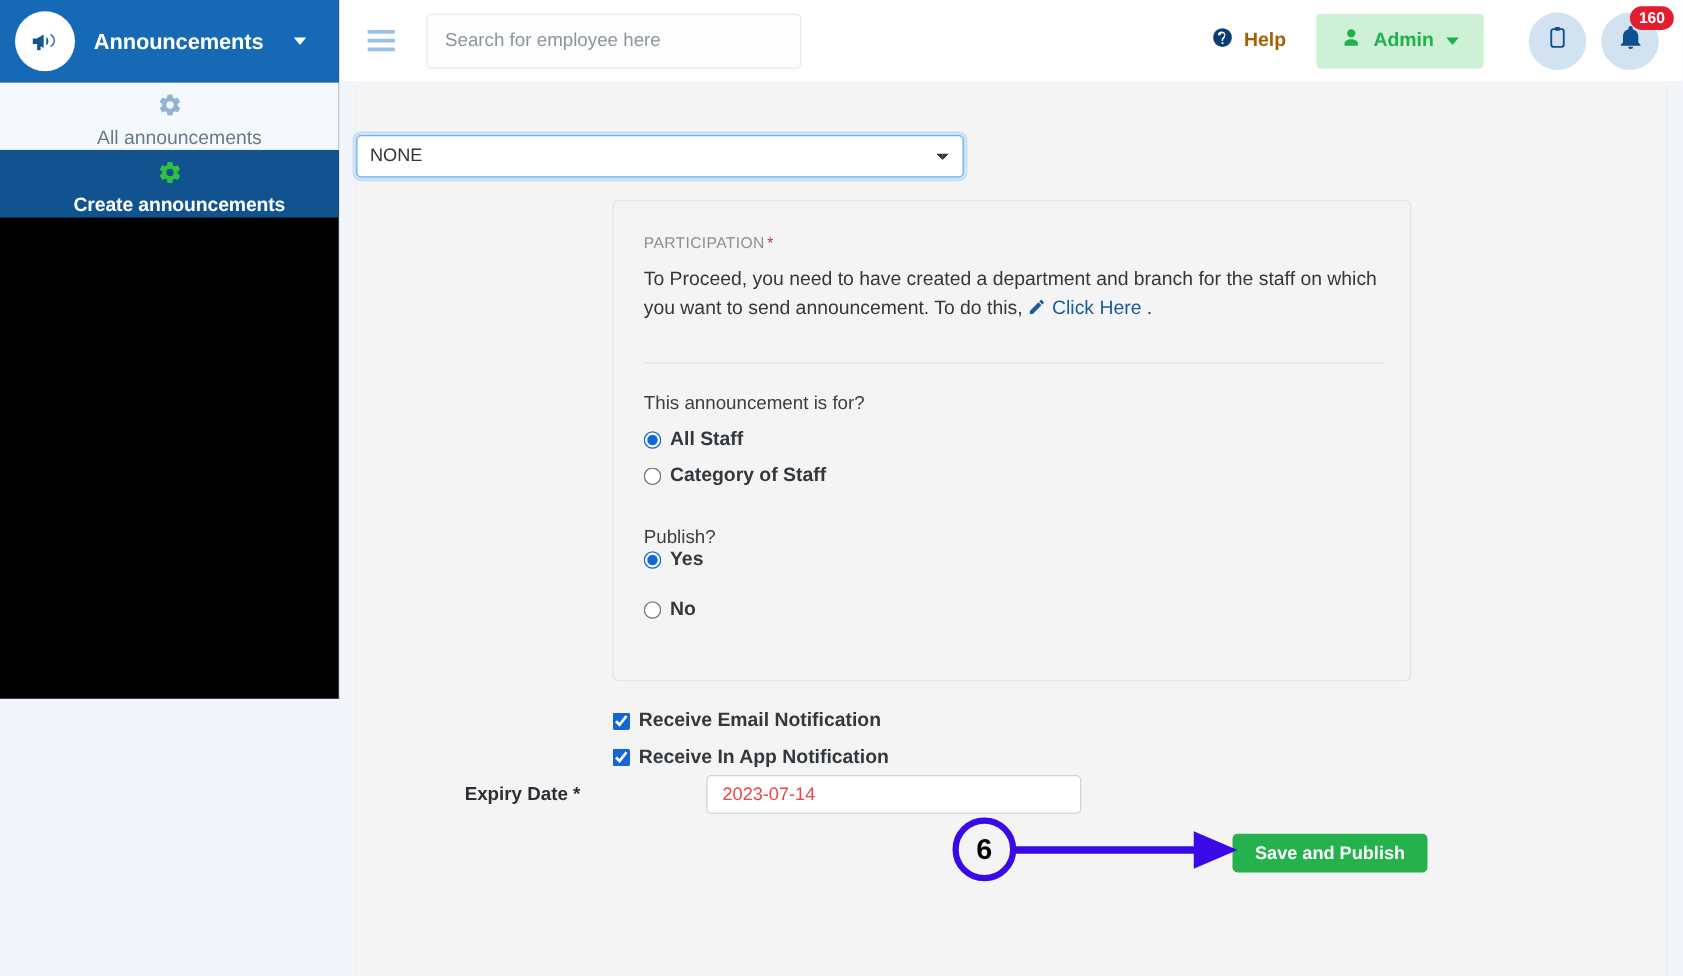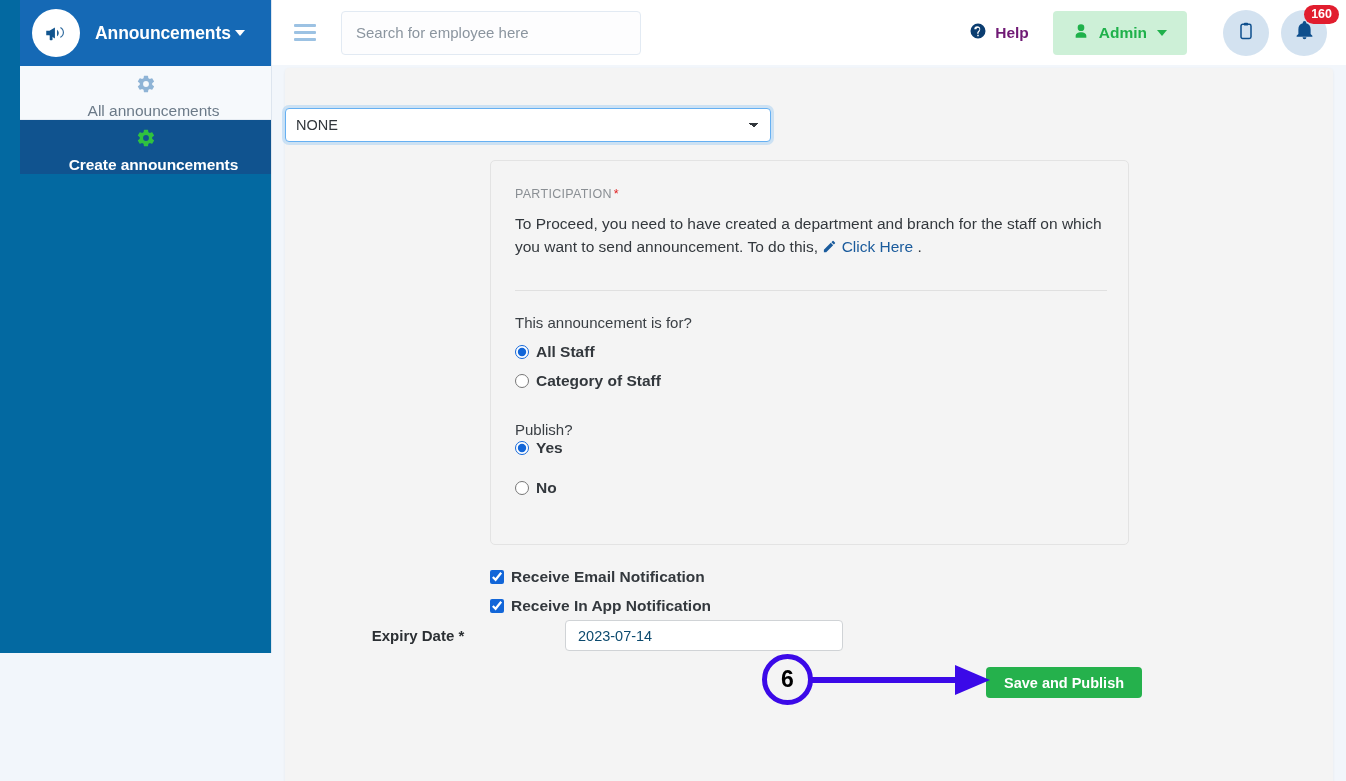--- a/index.html
+++ b/index.html
@@ -7,24 +7,23 @@
     margin: 0; padding: 0;
     width: 1346px; height: 781px;
     overflow: hidden;
     font-family: "Liberation Sans", sans-serif;
     background: #f2f6fb;
   }
 
   
   #sidebar {
     position: absolute; left: 0; top: 0;
-    width: 272px; height: 653px;
-    background: #0369a1;
+    width: 272px; height: 559px;
+    background: #000000;
     border-right: 1px solid #dde5ef;
-    padding-left: 20px;
   }
   #sidebar-header {
     height: 66px;
     background: #1569b5;
     display: flex; align-items: center;
     padding: 0 12px;
   }
   .logo-circle {
     width: 48px; height: 48px; border-radius: 50%;
     background: #ffffff;
@@ -91,21 +90,21 @@
     color: #30363d;
     outline: none;
   }
   #search-input::placeholder { color: #8b959f; }
   #topbar-right {
     margin-left: auto; margin-right: 19px;
     display: flex; align-items: center; gap: 0;
   }
   #help-btn {
     display: flex; align-items: center; gap: 8px;
-    color: #701a75; font-size: 15.5px; font-weight: bold;
+    color: #a16207; font-size: 15.5px; font-weight: bold;
     cursor: pointer; margin-right: 24px; justify-content: center;
   }
   #admin-btn {
     display: flex; align-items: center; gap: 10px;
     background: #cdf0d7; color: #1fb14b;
     font-size: 15.5px; font-weight: bold;
     height: 44px; padding: 0 20px;
     border-radius: 4px; cursor: pointer;
     margin-right: 24px;
   }
@@ -242,26 +241,26 @@
     position: absolute; left: 0; top: 552px;
     width: 100%;
     display: flex; align-items: center;
   }
   #expiry-label {
     width: 280px; text-align: center;
     font-size: 15px; font-weight: bold; color: #2b2f33;
     padding-right: 14px;
   }
   #expiry-input {
-    width: 278px; height: 31px;
+    width: 300px; height: 31px;
     border: 1px solid #d0d3d6;
     border-radius: 4px;
     background: #ffffff;
     padding: 0 12px;
-    font-size: 14.5px; color: #0c4a6e;
+    font-size: 14.5px; color: #ef4444;
     font-family: "Liberation Sans", sans-serif;
     outline: none;
   }
 
   
   #save-publish-btn {
     position: absolute; left: 701px; top: 599px;
     height: 31px; padding: 0 18px;
     background: #25b14c;
     color: #ffffff;

